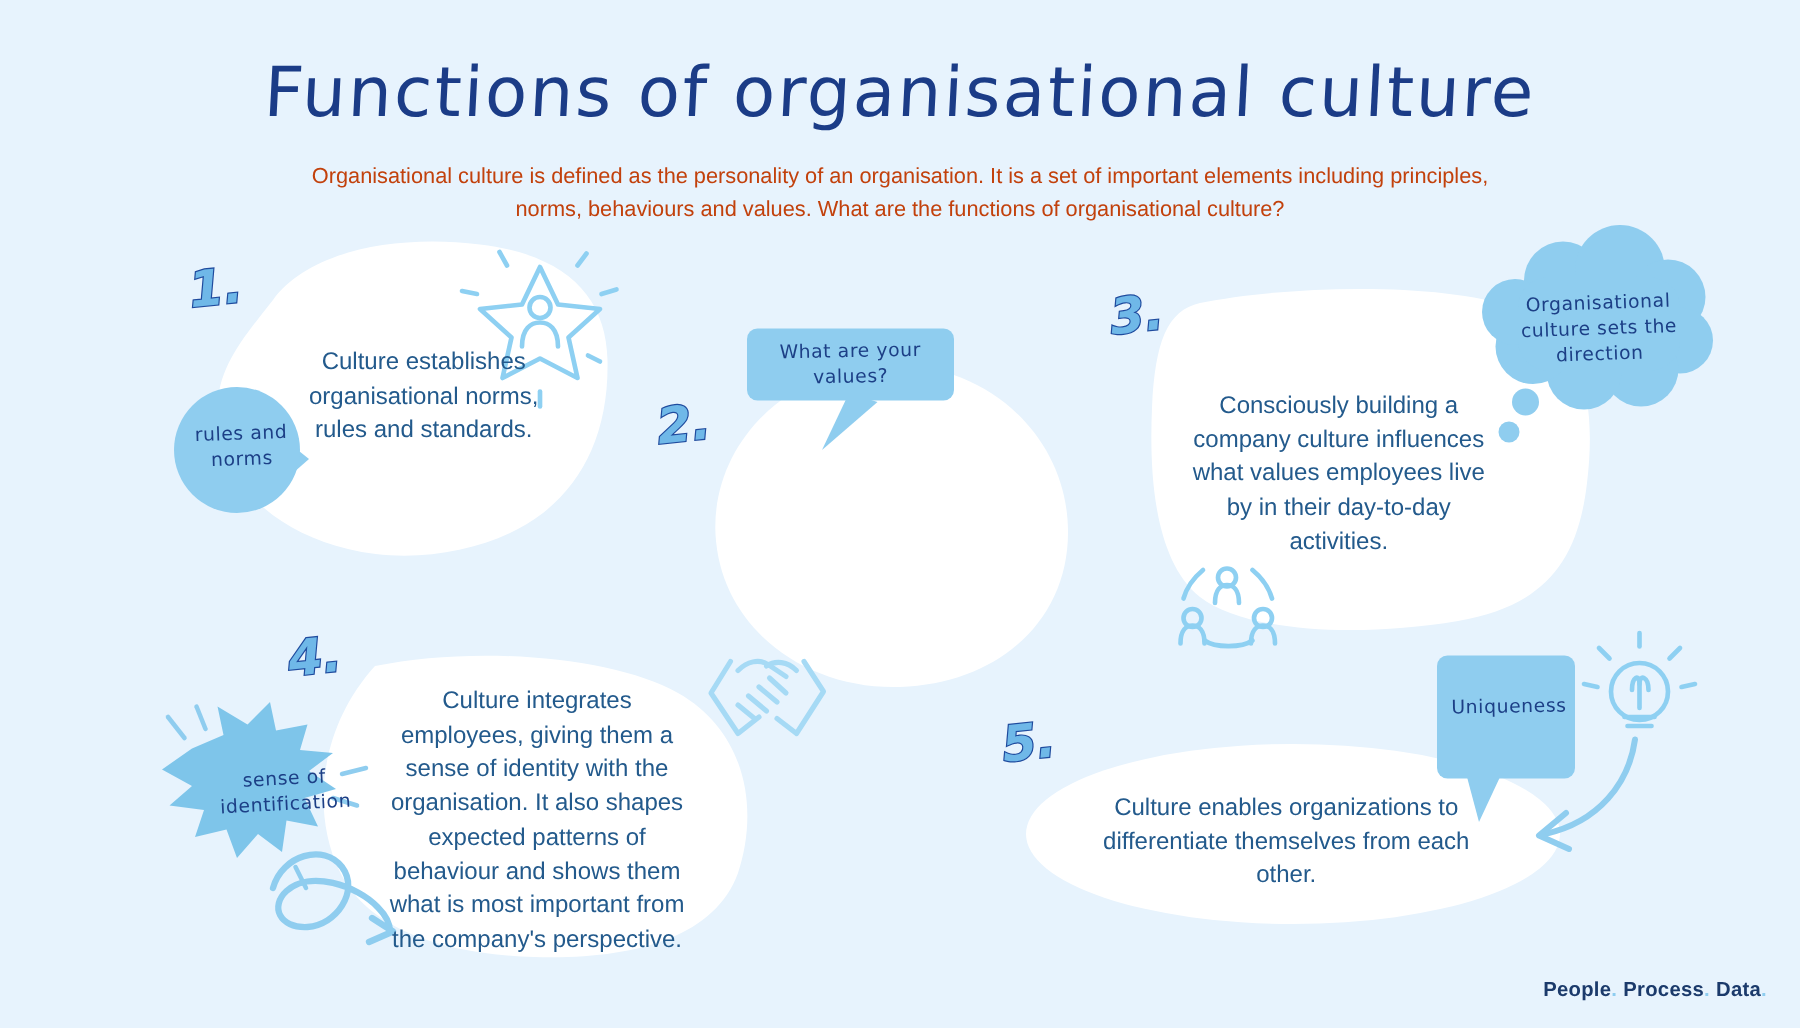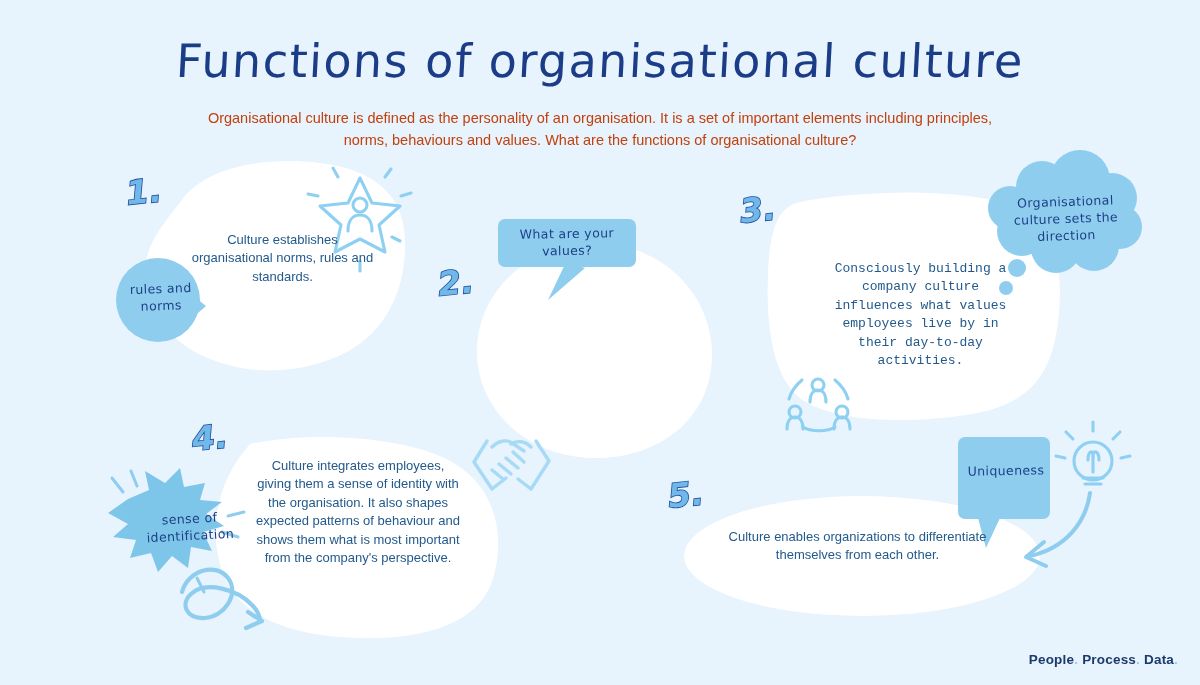--- a/index.html
+++ b/index.html
@@ -51,27 +51,27 @@
     font-size: 14.5px;
     line-height: 1.5;
     color: #c2410c;
   }
 
   
   .body-text {
     position: absolute;
     text-align: center;
     color: #235a8c;
-    font-size: 13px;
+    font-size: 16px;
     line-height: 1.42;
     z-index: 6;
   }
   .t1 { left: 190px; top: 231px;  width: 185px; }
   .t2 { left: 495px; top: 289px;  width: 200px; }
-  .t3 { left: 823px; top: 260px;  width: 195px; font-family: Liberation Mono, monospace; }
+  .t3 { left: 795px; top: 260px;  width: 195px; }
   .t4 { left: 253px; top: 457px;  width: 210px; }
   .t5 { left: 715px; top: 528px;  width: 285px; }
 
   
   .num {
     position: absolute;
     font-family: "DejaVu Sans", sans-serif;
     font-size: 33px;
     font-style: italic;
     font-weight: 700;

